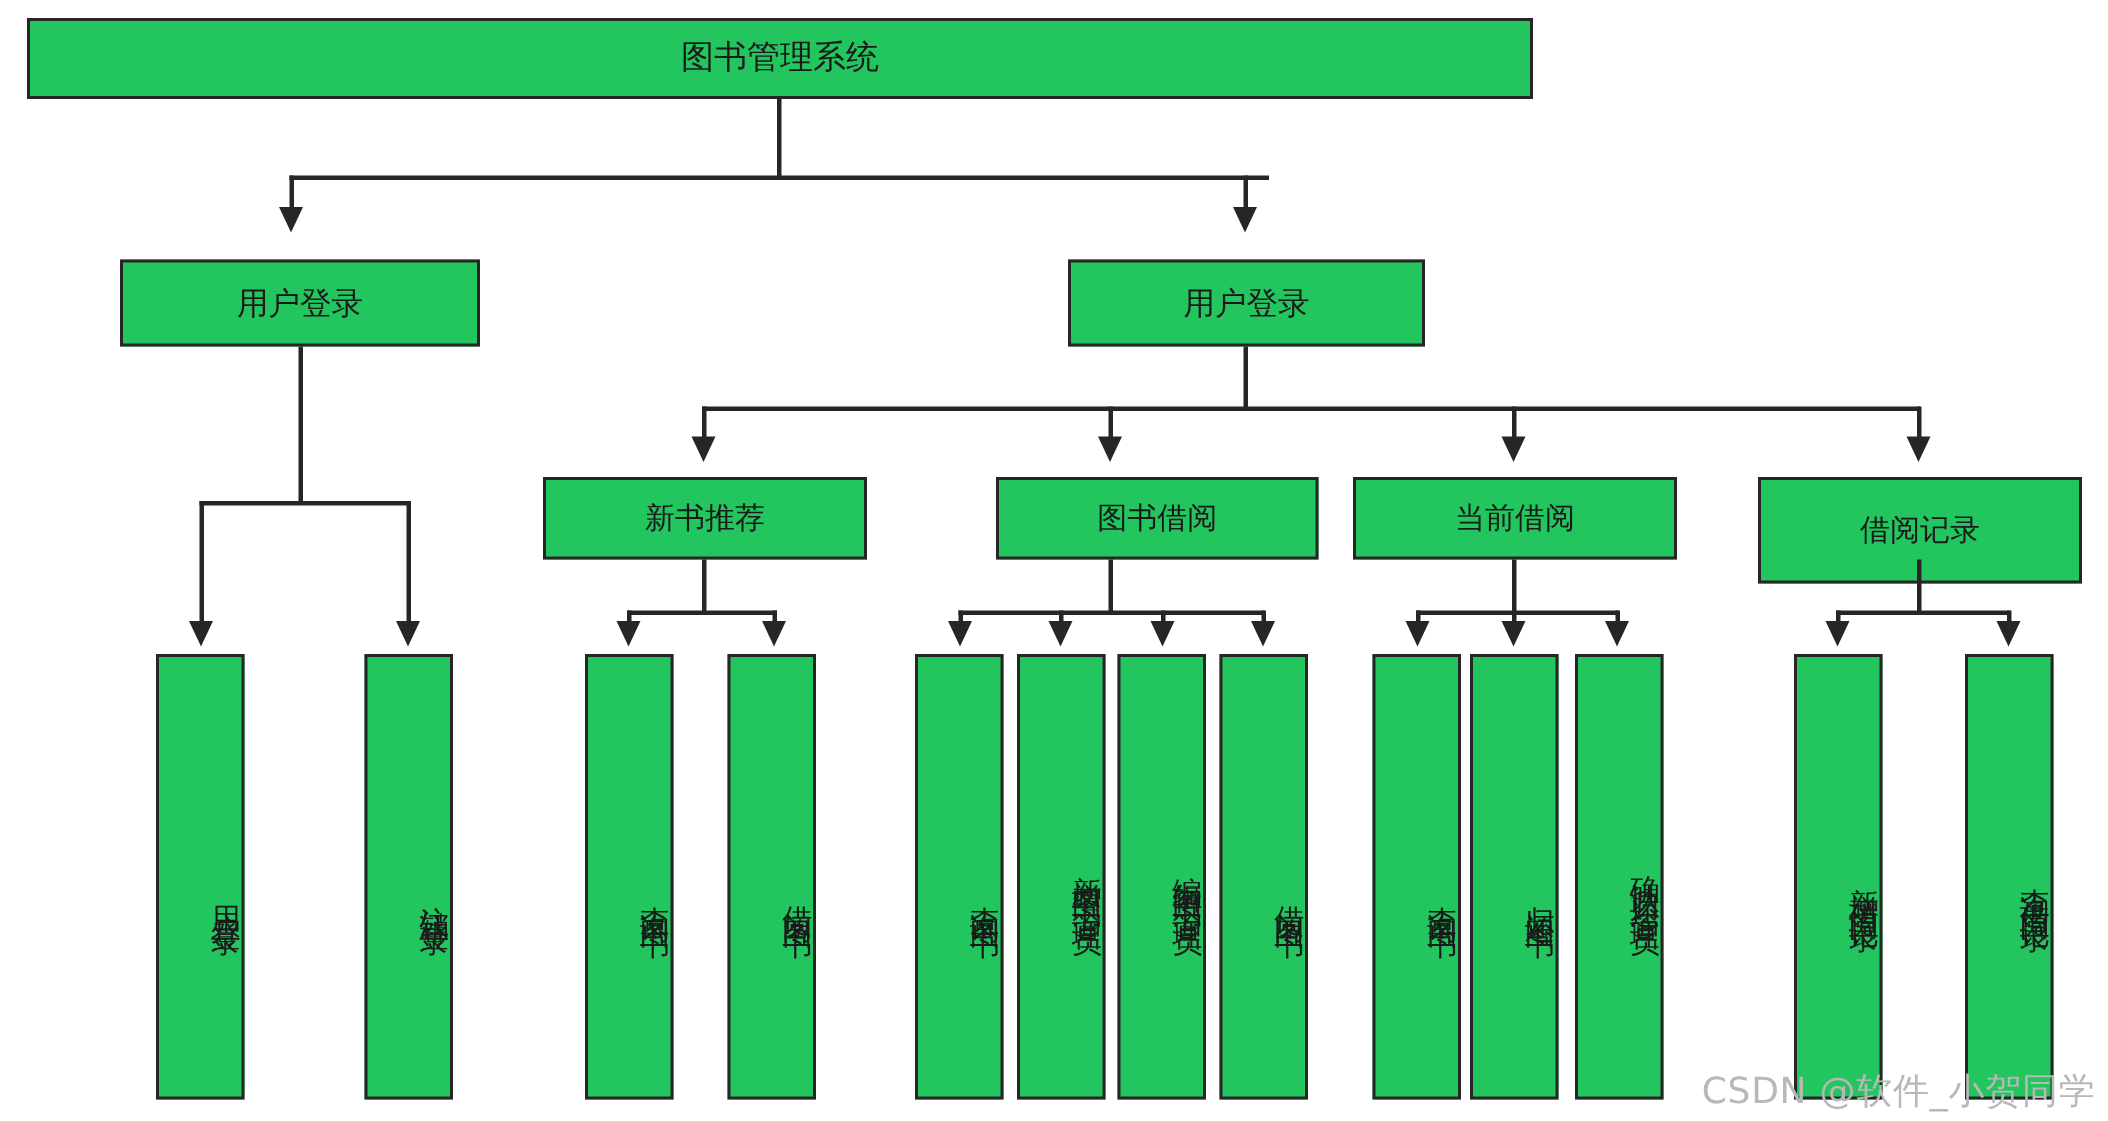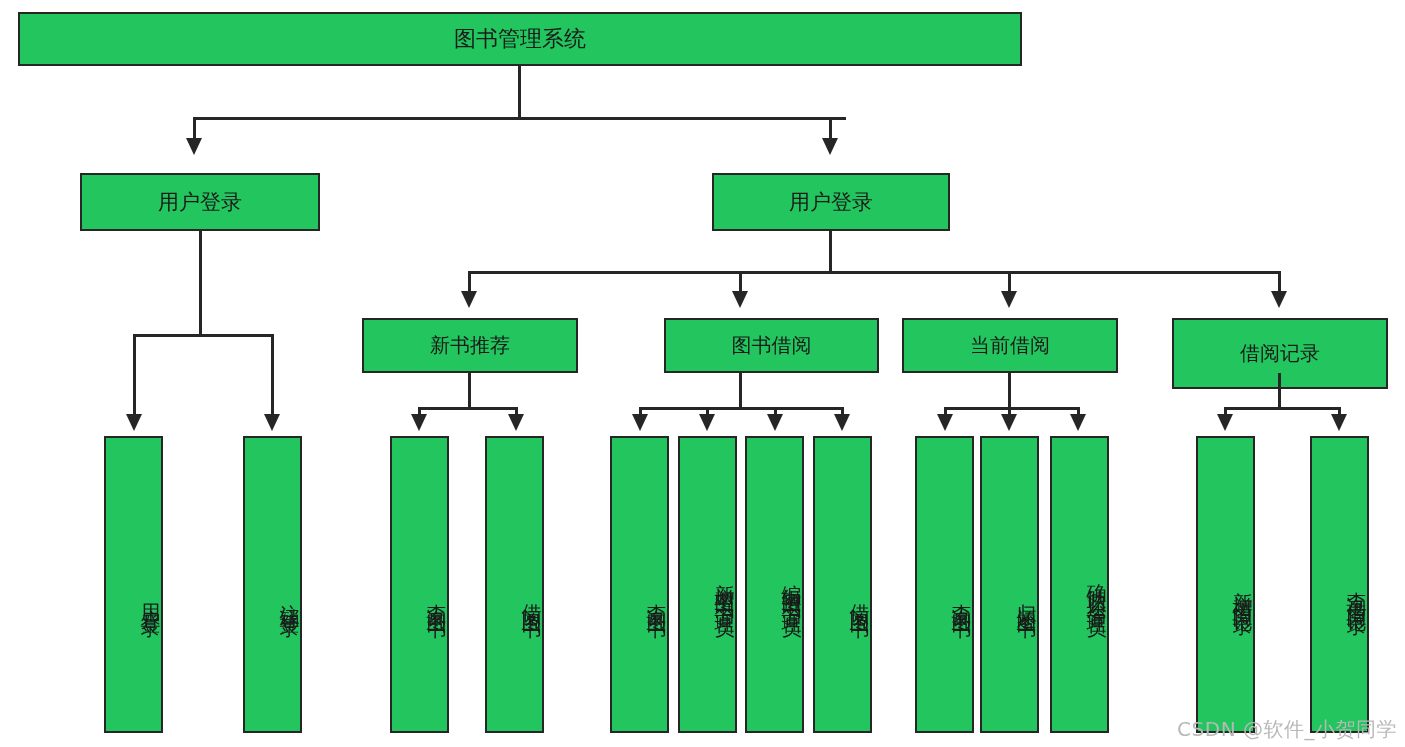--- a/index.html
+++ b/index.html
@@ -72,21 +72,21 @@
     height: 0;
     border-left: 8px solid transparent;
     border-right: 8px solid transparent;
     border-top: 17px solid #262626;
   }
   
   #watermark {
     position: absolute;
     right: 8px;
     bottom: 4px;
-    font-size: 20px;
+    font-size: 24px;
     color: #b8b8b8;
     white-space: nowrap;
     letter-spacing: 0.5px;
     pointer-events: none;
   }
 </style>
 </head>
 <body>
 
 <div id="canvas">

